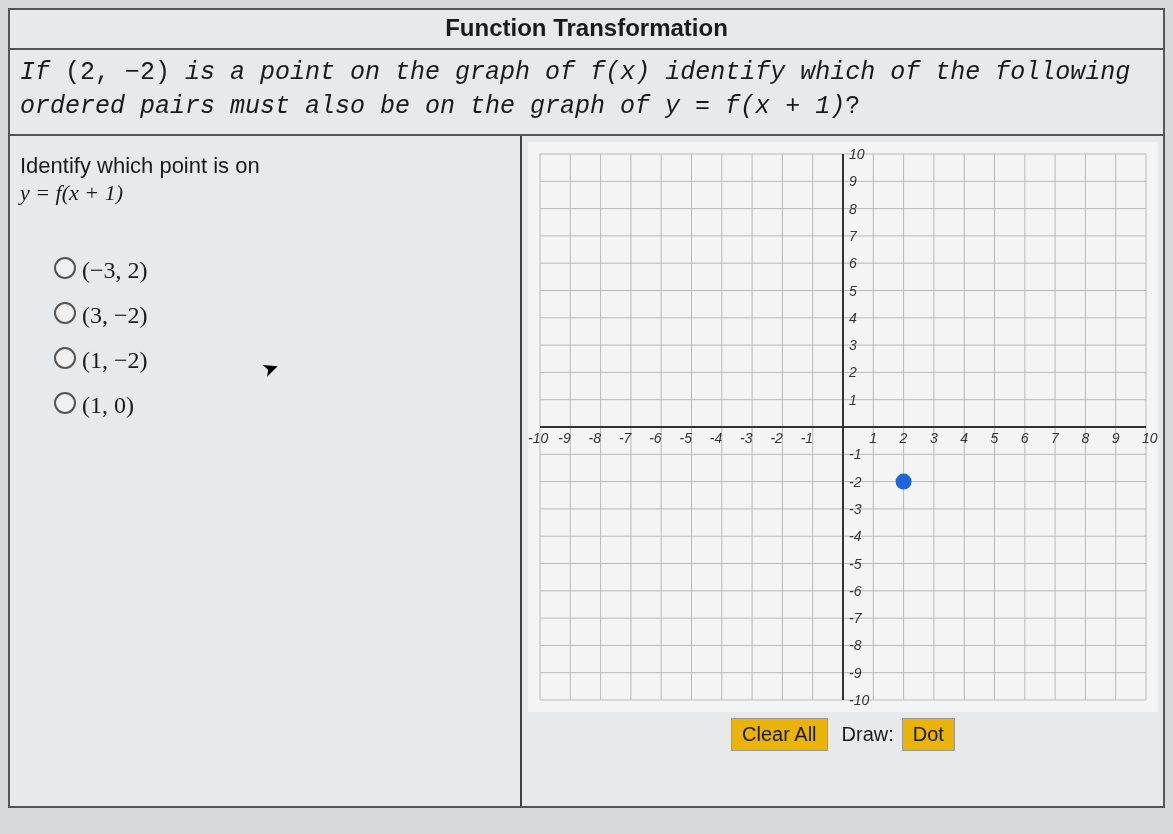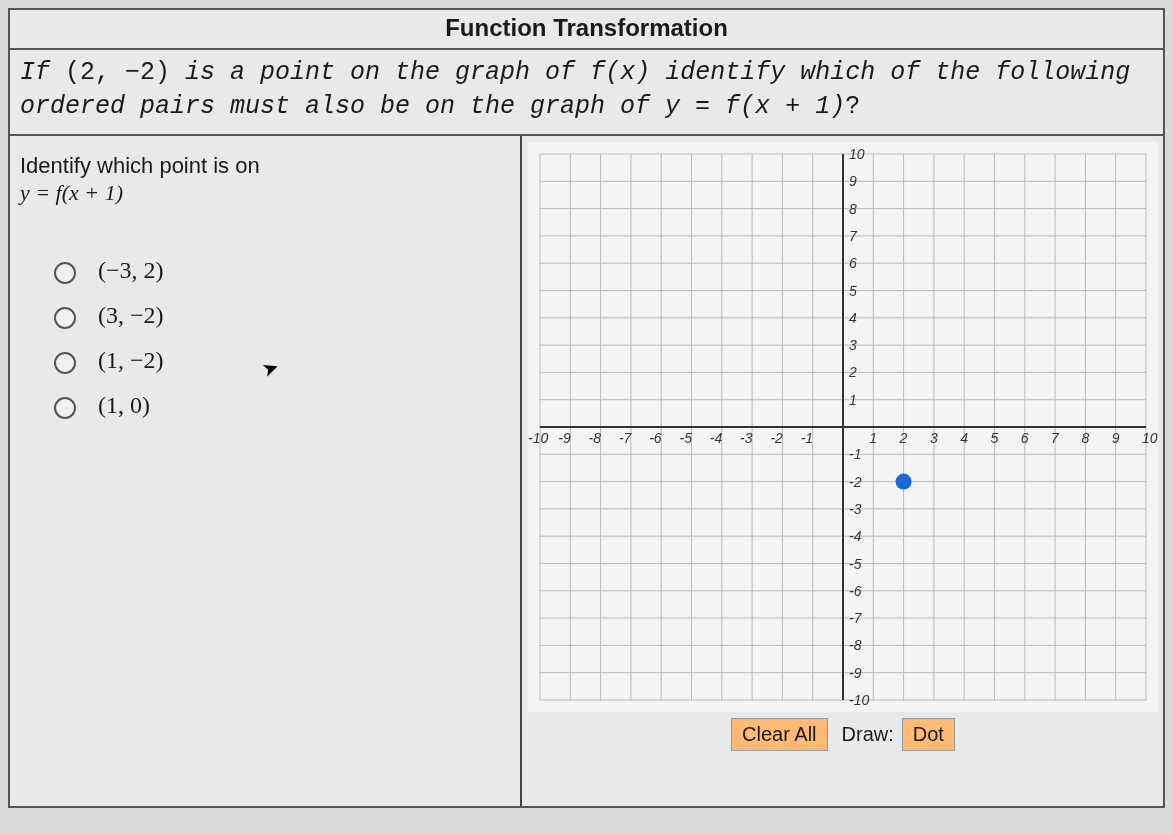--- a/index.html
+++ b/index.html
@@ -62,22 +62,22 @@
   }
   .options {
     margin-top: 50px;
     margin-left: 34px;
     display: flex;
     flex-direction: column;
     gap: 18px;
   }
   .option {
     display: flex;
-    align-items: flex-end;
-    gap: 22px;
+    align-items: flex-start;
+    gap: 6px;
     font-size: 24px;
     font-family: Georgia, serif;
     font-weight: 500;
     cursor: pointer;
   }
   .radio {
     width: 18px;
     height: 18px;
     border: 2px solid #555;
     border-radius: 50%;
@@ -100,21 +100,21 @@
   .toolbar {
     margin-top: 6px;
     display: flex;
     align-items: center;
     gap: 8px;
     font-family: Arial, sans-serif;
     font-size: 20px;
     font-weight: 500;
   }
   .btn {
-    background: #fdba74;
+    background: #eab308;
     border: 1px solid #999;
     padding: 4px 10px;
     cursor: pointer;
   }
   .draw-label {
     padding-left: 6px;
   }
   .cursor-arrow {
     position: absolute;
     top: 356px;

